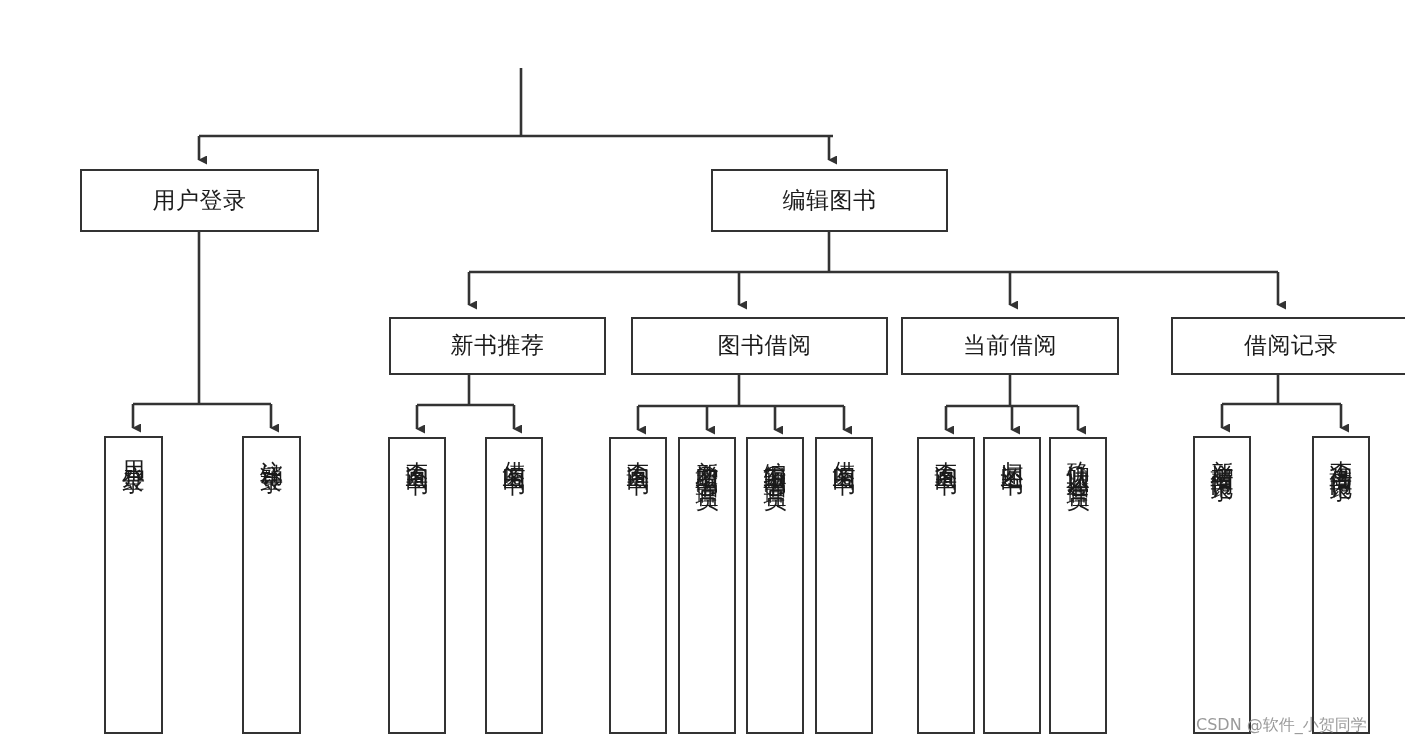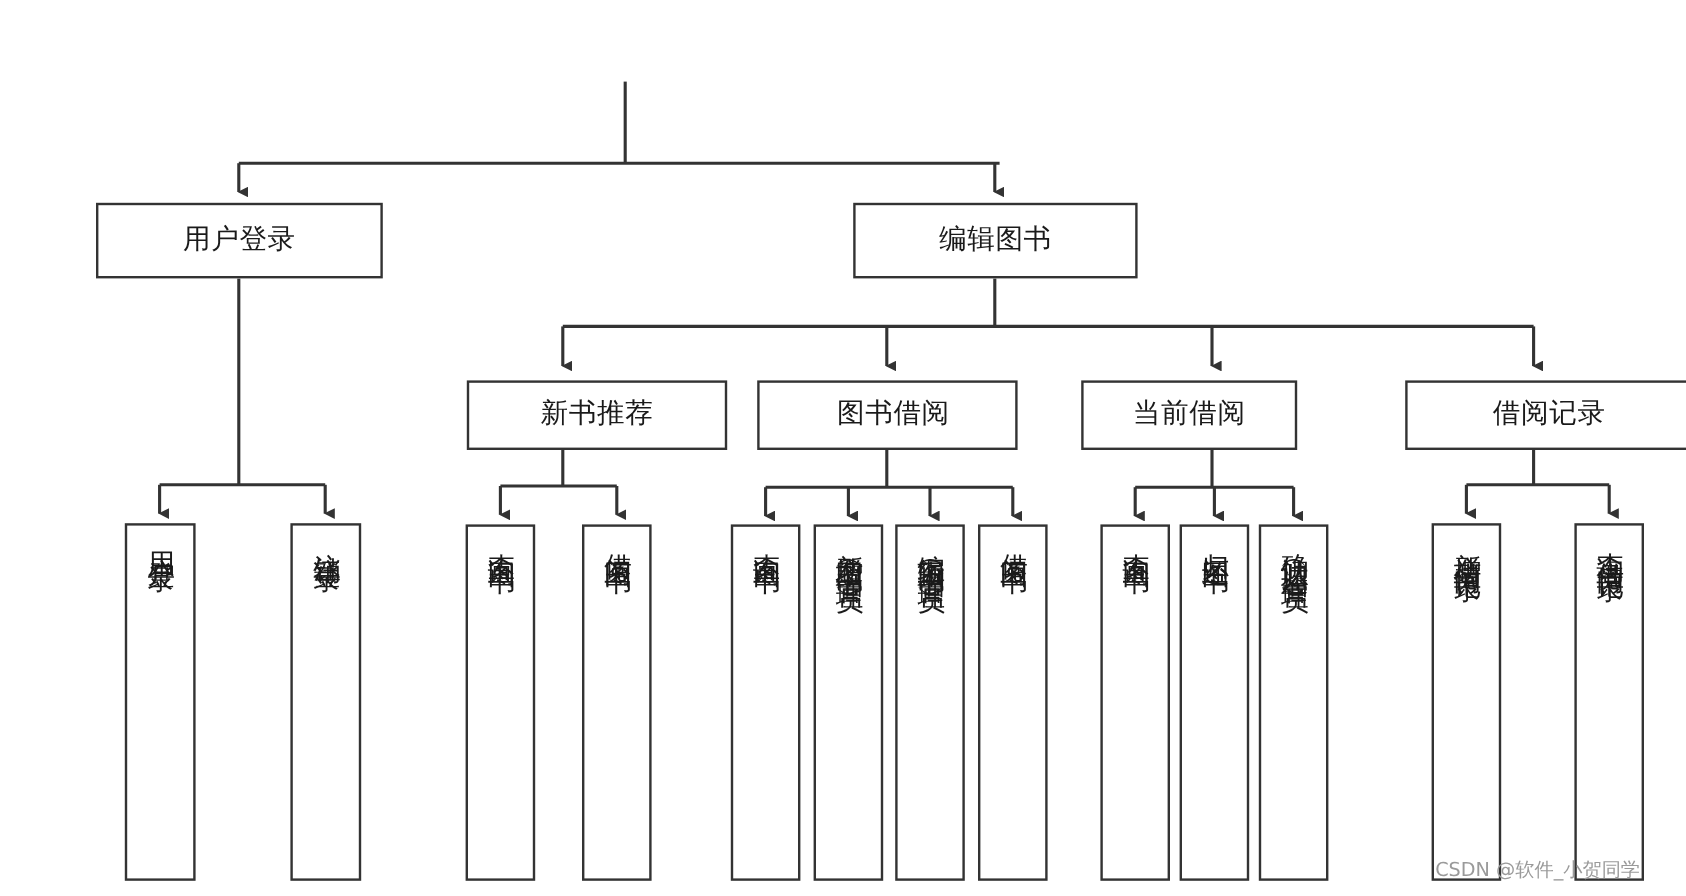--- a/index.html
+++ b/index.html
@@ -128,24 +128,24 @@
   <div class="node-box horiz" style="left:80px; top:169px; width:239px; height:63px;">
     <span class="node-label">用户登录</span>
   </div>
   <div class="node-box horiz" style="left:711px; top:169px; width:237px; height:63px;">
     <span class="node-label">编辑图书</span>
   </div>
 
   <div class="node-box horiz" style="left:361px; top:317px; width:217px; height:58px;margin-left:28px;">
     <span class="node-label">新书推荐</span>
   </div>
-  <div class="node-box horiz" style="left:631px; top:317px; width:217px; height:58px;padding-left:10px;">
+  <div class="node-box horiz" style="left:631px; top:317px; width:257px; height:58px;padding-left:10px;">
     <span class="node-label">图书借阅</span>
   </div>
-  <div class="node-box horiz" style="left:901px; top:317px; width:180px; height:58px;">
+  <div class="node-box horiz" style="left:901px; top:317px; width:218px; height:58px;">
     <span class="node-label">当前借阅</span>
   </div>
   <div class="node-box horiz" style="left:1171px; top:317px; width:240px; height:58px;">
     <span class="node-label">借阅记录</span>
   </div>
 
   <div class="node-box vert" style="left:104px; top:436px; width:59px; height:298px;">
     <span class="node-label">用户登录</span>
   </div>
   <div class="node-box vert" style="left:242px; top:436px; width:59px; height:298px;">

